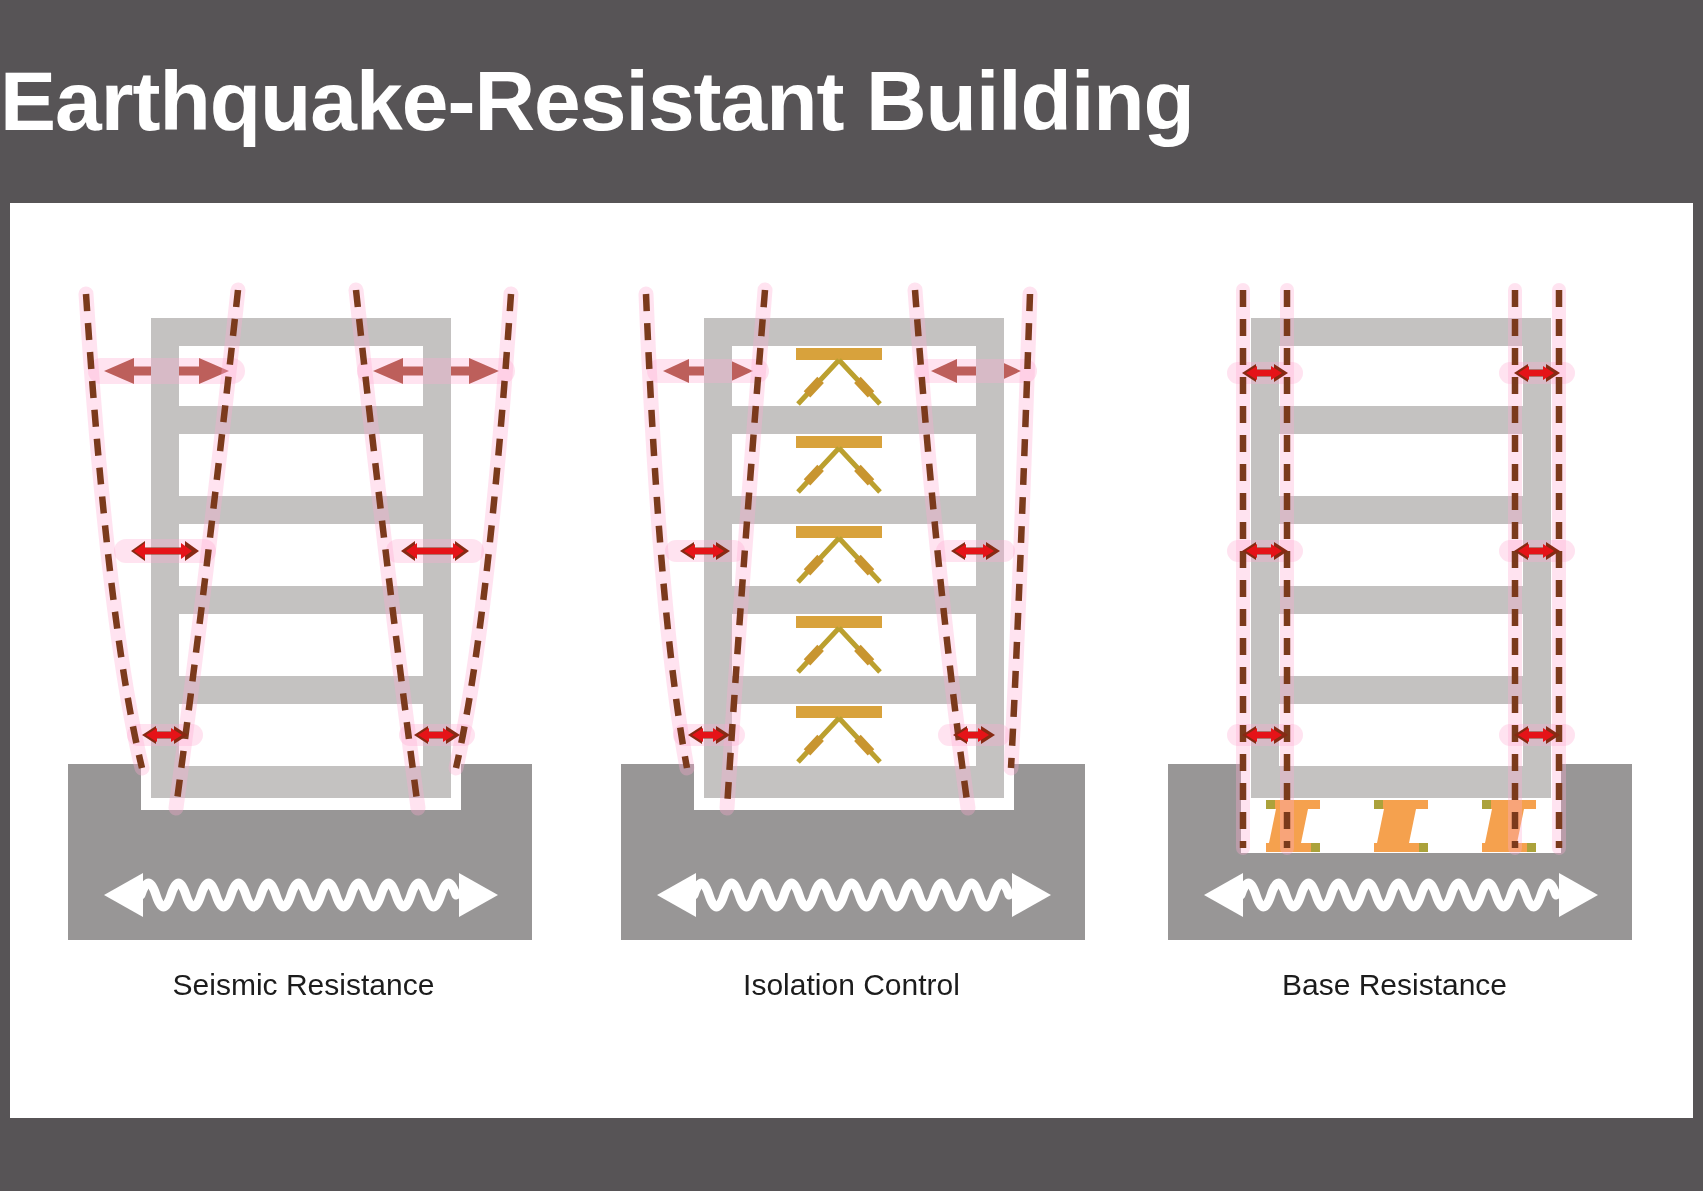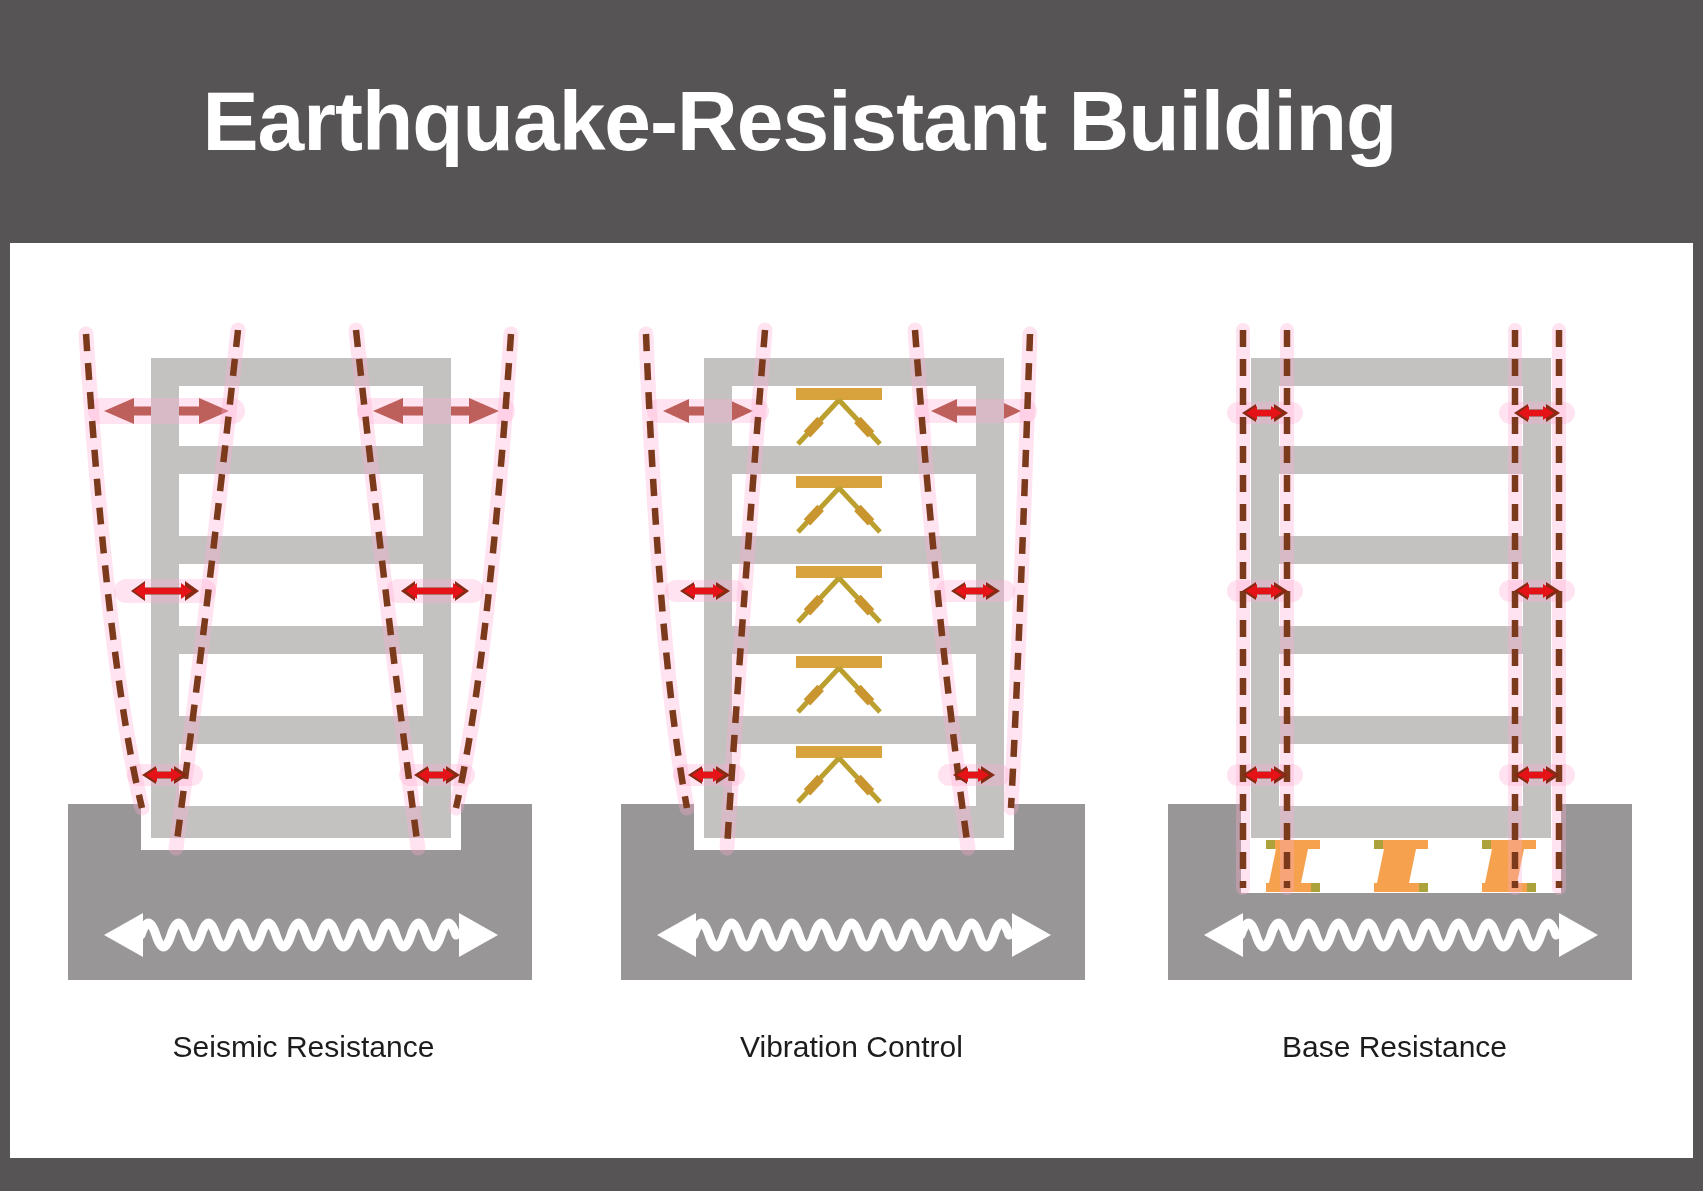--- a/index.html
+++ b/index.html
@@ -2,35 +2,35 @@
 <html style="--header-bg: #575456; --title-text: #ffffff; --content-bg: #ffffff; --label-text: #1c1c1c; --building: #c4c2c1; --ground: #989696; --dash: #7b3a1c; --glow: #ffaad2; --arrow-dark: #9d3b22; --arrow-deep: #872a13; --arrow-red: #e51318; --gold-bar: #d8a23c; --gold-brace: #bba02f; --gold-pad: #c8952f; --iso-orange: #f5a14e; --iso-olive: #aba23b; --wave: #ffffff;"><head>
 <meta charset="utf-8">
 <style>
   html,body{margin:0;padding:0;}
   body{
     width:1703px;height:1191px;overflow:hidden;
     background:var(--header-bg,#575456);
     font-family:"Liberation Sans", sans-serif;
   }
   .header{
-    height:243px;display:flex;align-items:center;justify-content:center;
+    height:203px;display:flex;align-items:center;justify-content:flex-start;
     padding-right:104px;box-sizing:border-box;
   }
   .title{
     color:var(--title-text,#fff);
     font-size:84px;font-weight:700;letter-spacing:-1px;white-space:nowrap;
   }
   .content{
     margin:0 10px 11px 10px;height:915px;background:var(--content-bg,#fff);
     display:flex;flex-direction:row;align-items:flex-start;
   }
   .panel{width:561px;display:flex;flex-direction:column;align-items:center;}
   .panel svg{margin-top:65px;display:block;}
   .panel-label{
-    margin-top:22px;font-size:30px;color:var(--label-text,#1c1c1c);
+    font-size:30px;color:var(--label-text,#1c1c1c);
     font-weight:400;white-space:nowrap;
   }
   .p1 svg{transform:translateX(-4px);}  .p1 .panel-label{transform:translateX(13px);}
   .p2 svg{transform:translateX(-12px);}
   .p3 svg{transform:translateX(-26px);} .p3 .panel-label{transform:translateX(-18px);}
 
   
   .c-ground{fill:var(--ground,#989696);}
   .c-notch{fill:var(--content-bg,#fff);}
   .c-bldg{fill:var(--building,#c4c2c1);}
@@ -260,21 +260,21 @@
       </g>
       <g>
         <line class="al-deep" x1="408" y1="467" x2="422" y2="467"></line>
         <polygon class="af-deep" points="394,467 408,458 408,476"></polygon>
         <polygon class="af-deep" points="436,467 422,458 422,476"></polygon>
         <line class="al-red" x1="409" y1="467" x2="419" y2="467"></line>
         <polygon class="af-red" points="398,467 409,460 409,474"></polygon>
         <polygon class="af-red" points="430,467 419,460 419,474"></polygon>
       </g>
     </svg>
-    <div class="panel-label">Vibration Control</div>
+    <div class="panel-label">Isolation Control</div>
   </div>
 
   <div class="panel p3">
     <svg width="561" height="700" viewBox="0 0 561 700">
       <g>
         <rect class="c-ground" x="62" y="496" width="464" height="176"></rect>
         <rect class="c-notch" x="135" y="496" width="320" height="89"></rect>
       </g>
       <g>
         <path class="wave-line" d="M135,627 q7.5,-24 15,0 q7.5,24 15,0 q7.5,-24 15,0 q7.5,24 15,0 q7.5,-24 15,0 q7.5,24 15,0 q7.5,-24 15,0 q7.5,24 15,0 q7.5,-24 15,0 q7.5,24 15,0 q7.5,-24 15,0 q7.5,24 15,0 q7.5,-24 15,0 q7.5,24 15,0 q7.5,-24 15,0 q7.5,24 15,0 q7.5,-24 15,0 q7.5,24 15,0 q7.5,-24 15,0 q7.5,24 15,0 q7.5,-24 15,0"></path>

